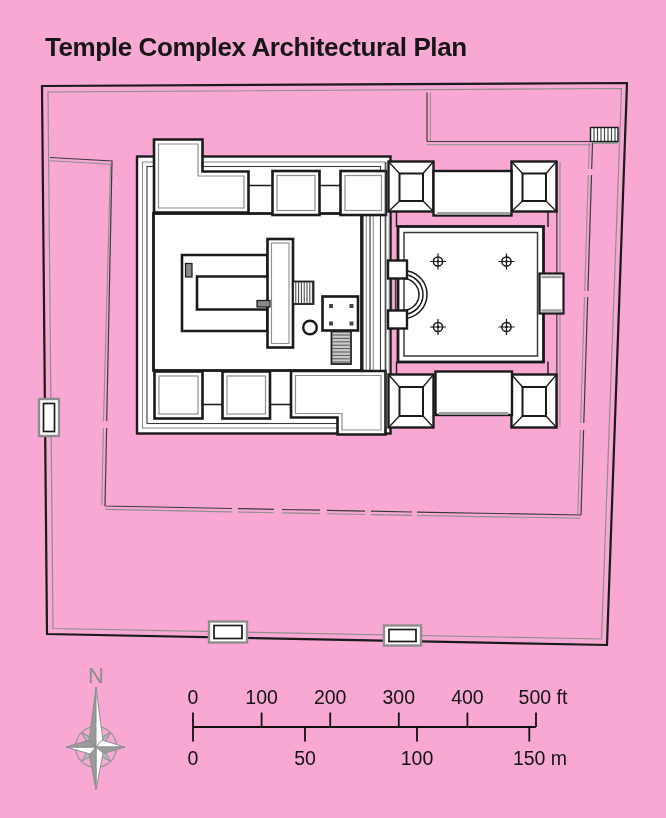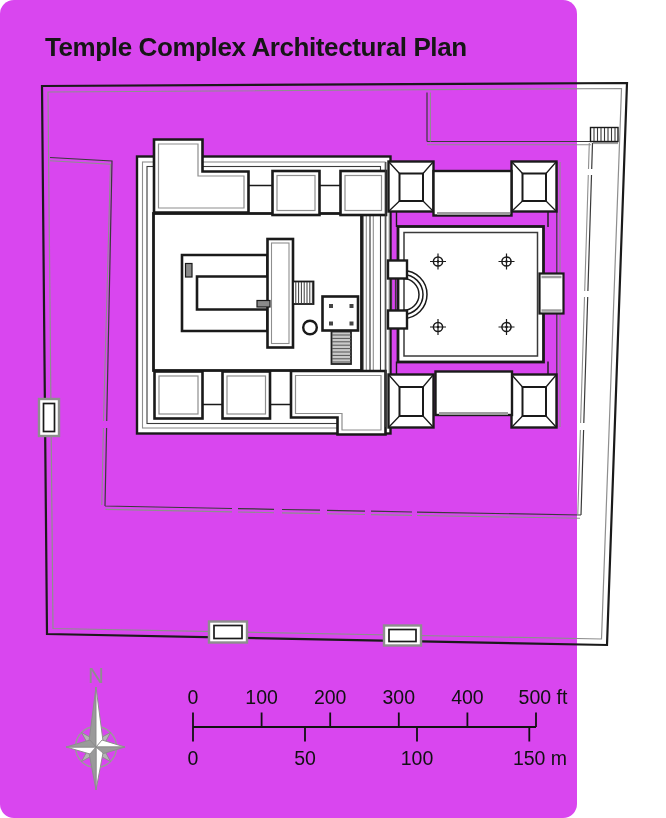--- a/index.html
+++ b/index.html
@@ -1,16 +1,16 @@
 <!DOCTYPE html>
 <html><head>
 <meta charset="utf-8">
 <style>
   html,body{margin:0;padding:0;background:#fff;}
-  .page{width:577px;height:818px;background:#d946ef;position:relative;font-family:"Liberation Sans",sans-serif;border-radius:14px;}
+  .page{width:666px;height:818px;background:#f9a8d4;position:relative;font-family:"Liberation Sans",sans-serif;}
   svg{display:block}
   .k{stroke:#1a1a1a;fill:none}
   .kf{stroke:#1a1a1a;fill:#ffffff}
   .g{stroke:#8e8e8e;fill:none}
   .gf{stroke:#8e8e8e;fill:#ffffff}
   .d{stroke:#3a3a3a;fill:none}
   .title-text{font-weight:700;font-size:26px;letter-spacing:-0.4px;fill:#161616}
   .scale-text{font-size:19.5px;fill:#111}
   .north-text{font-size:22px;fill:#8e8e8e}
 </style>

